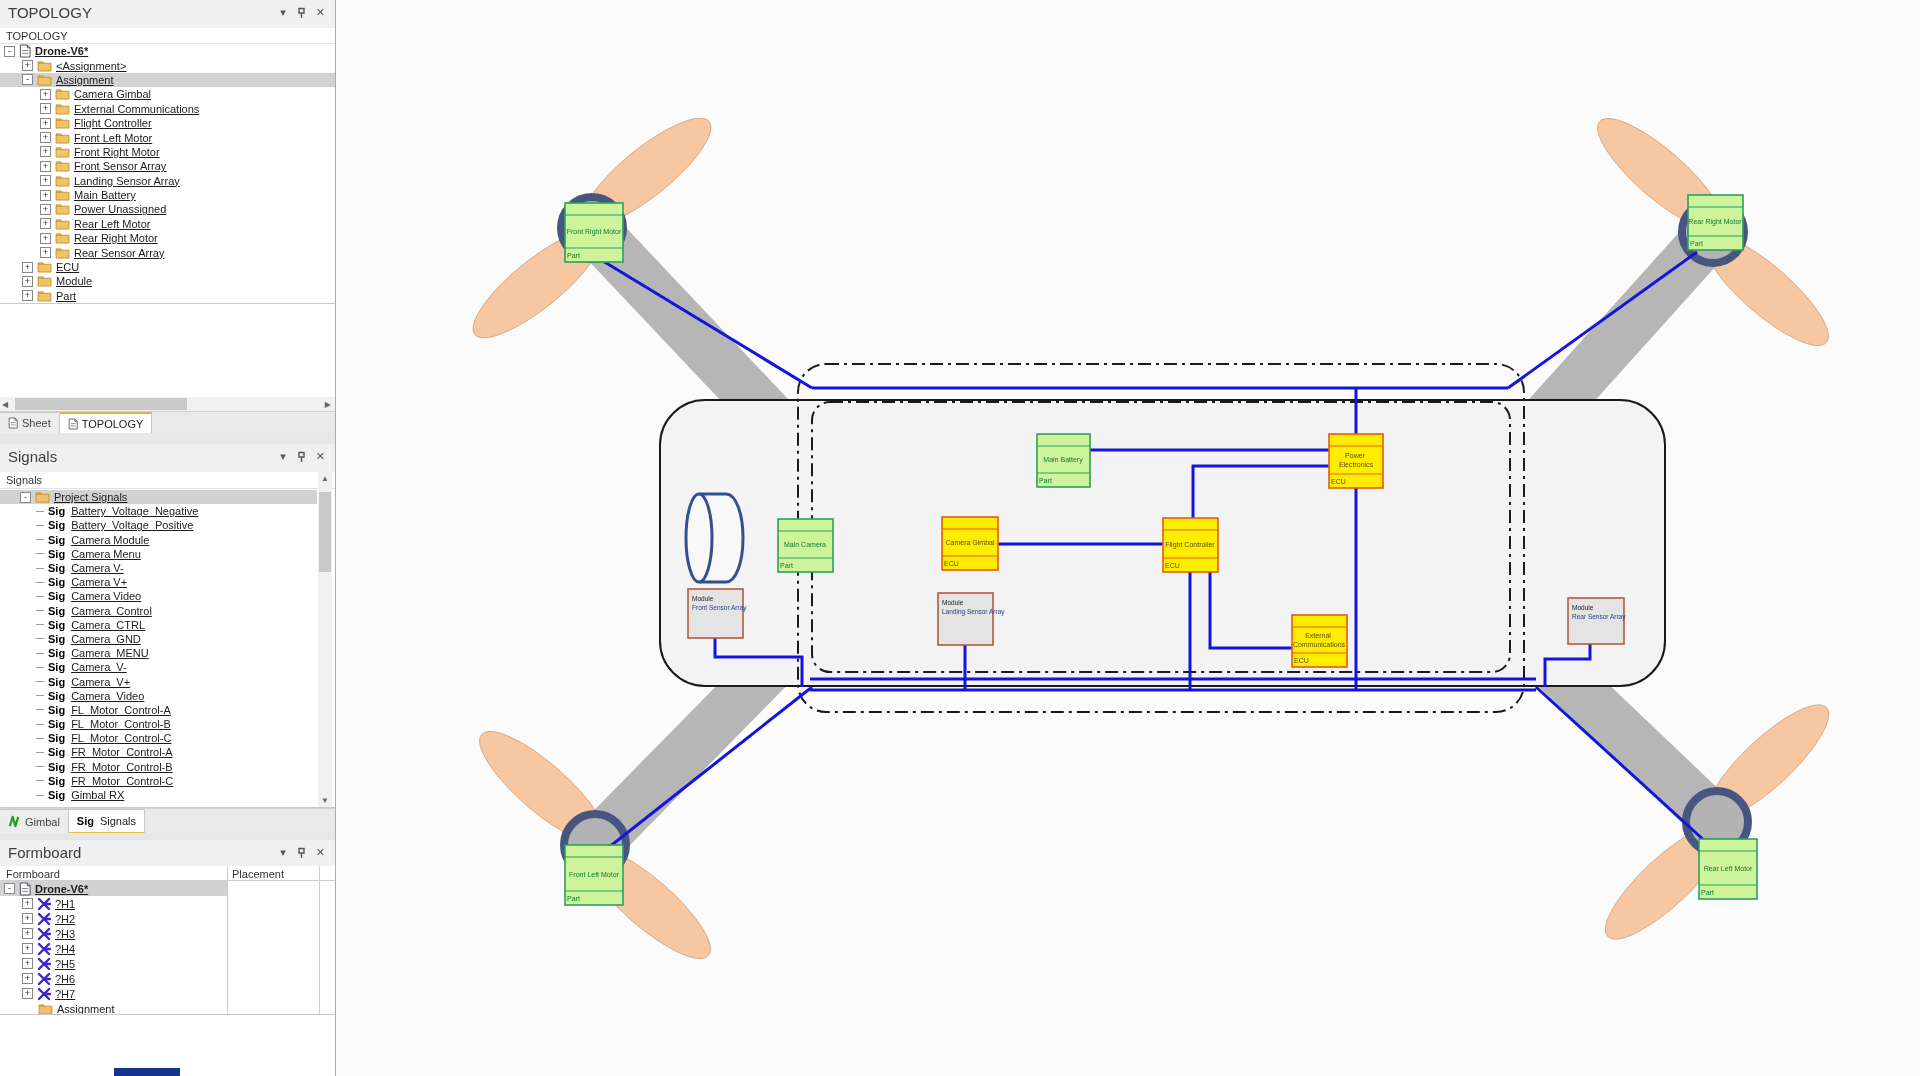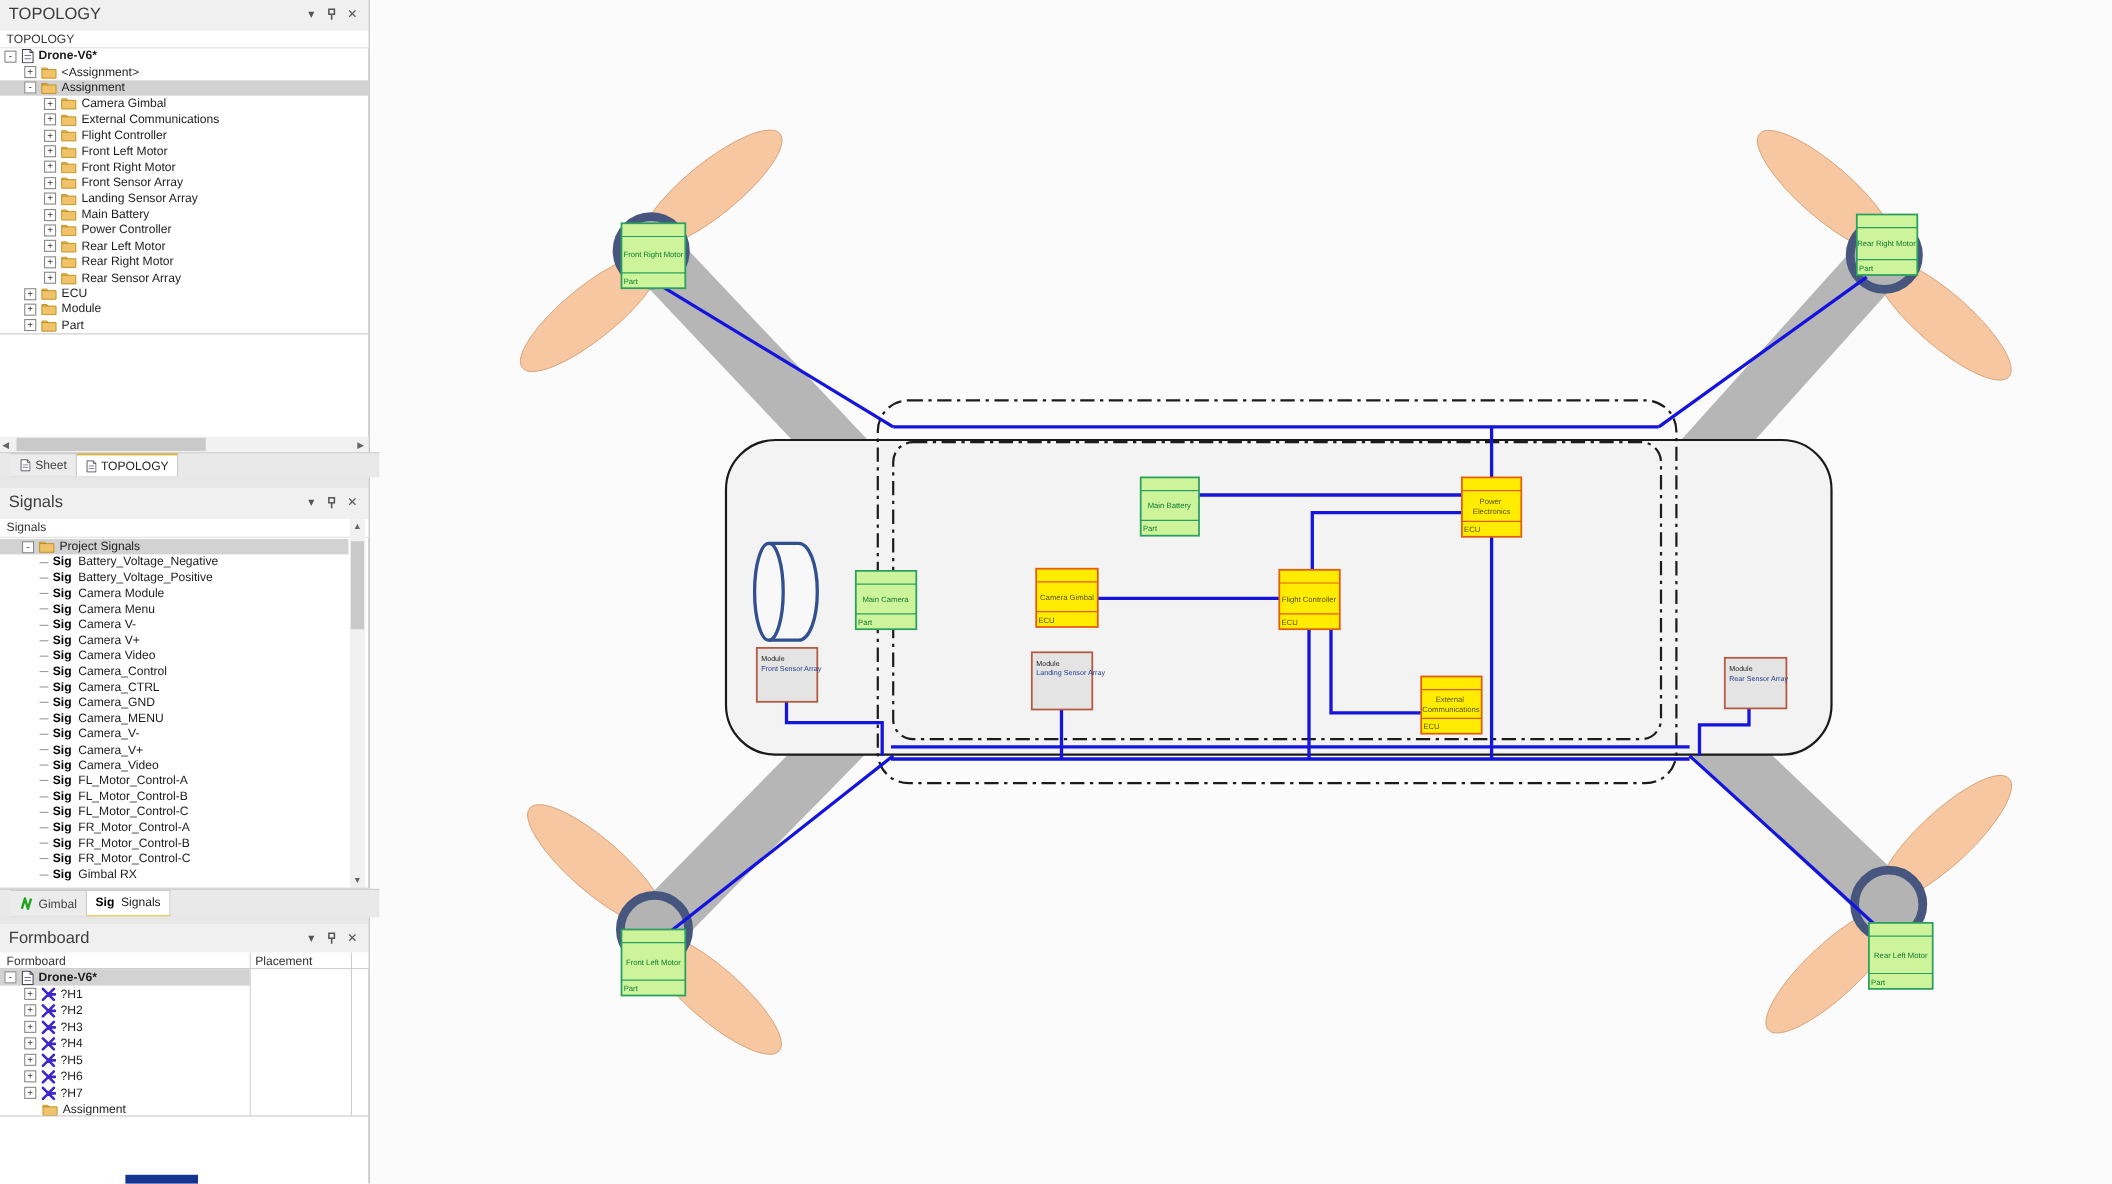--- a/index.html
+++ b/index.html
@@ -30,33 +30,33 @@
   .ptitle .t{position:absolute;left:8px;top:4px;font-size:15px;color:#3c3c3c;}
   .ticons{position:absolute;right:10px;top:6px;color:#555;font-size:11px;display:flex;gap:9px;align-items:center;}
   .hdr{position:absolute;left:0;width:335px;background:#fff;border-bottom:1px solid #e2e2e2;color:#333;}
   .hdr span{position:absolute;top:2px;}
   .gap{position:absolute;left:0;width:335px;background:#e7e7e7;}
   .row{display:flex;align-items:center;gap:4px;white-space:nowrap;overflow:hidden;}
   .exp{width:9px;height:9px;border:1px solid #888;background:#fff;font-size:9px;line-height:8px;
     text-align:center;color:#333;flex:0 0 9px;}
   .exp:empty{visibility:hidden;}
   .ic{flex:0 0 auto;}
-  .lbl{color:#1c1c1c;}
+  .lbl{color:#1c1c1c;text-decoration:underline;}
   .sel{background:#d2d2d2;}
   .bold{font-weight:bold;}
   .sig{font-weight:bold;color:#000;margin-right:2px;}
   .dash{width:8px;height:1px;background:#9a9a9a;flex:0 0 8px;}
   .sigrow{padding-left:36px;}
   
   .sbtrack{position:absolute;background:#f1f1f1;}
   .sbthumb{position:absolute;background:#c9c9c9;}
   .sbarrow{position:absolute;color:#666;font-size:8px;text-align:center;}
   
   .tabbar{position:absolute;left:0;width:335px;background:#e9e9e9;display:flex;align-items:stretch;
-    padding-left:10px;border-top:1px solid #d0d0d0;}
+    padding-left:0;border-top:1px solid #d0d0d0;}
   .tab{display:flex;align-items:center;gap:4px;padding:0 8px;color:#444;background:#ececec;
     border:1px solid #c9c9c9;border-left:none;font-size:11px;}
   .tab.active{background:#fff;color:#222;}
   .tab.acc-top{border-top:2px solid #d8b44a;}
   .tab.acc-bot{border-bottom:2px solid #e8c23a;}
   .coldiv{position:absolute;width:1px;background:#cfcfcf;}
   #taskbar-frag{position:absolute;left:114px;top:1068px;width:66px;height:8px;background:#16338f;z-index:9;}
 </style>
 </head>
 <body>
@@ -334,21 +334,21 @@
           <svg class="ic" width="15" height="12">
             <use href="#i-folder"></use>
           </svg>
           <span class="lbl">Main Battery</span>
         </div>
         <div class="row" style="height: 14.4px; padding-left: 40px;">
           <span class="exp">+</span>
           <svg class="ic" width="15" height="12">
             <use href="#i-folder"></use>
           </svg>
-          <span class="lbl">Power Controller</span>
+          <span class="lbl">Power Unassigned</span>
         </div>
         <div class="row" style="height: 14.4px; padding-left: 40px;">
           <span class="exp">+</span>
           <svg class="ic" width="15" height="12">
             <use href="#i-folder"></use>
           </svg>
           <span class="lbl">Rear Left Motor</span>
         </div>
         <div class="row" style="height: 14.4px; padding-left: 40px;">
           <span class="exp">+</span>

